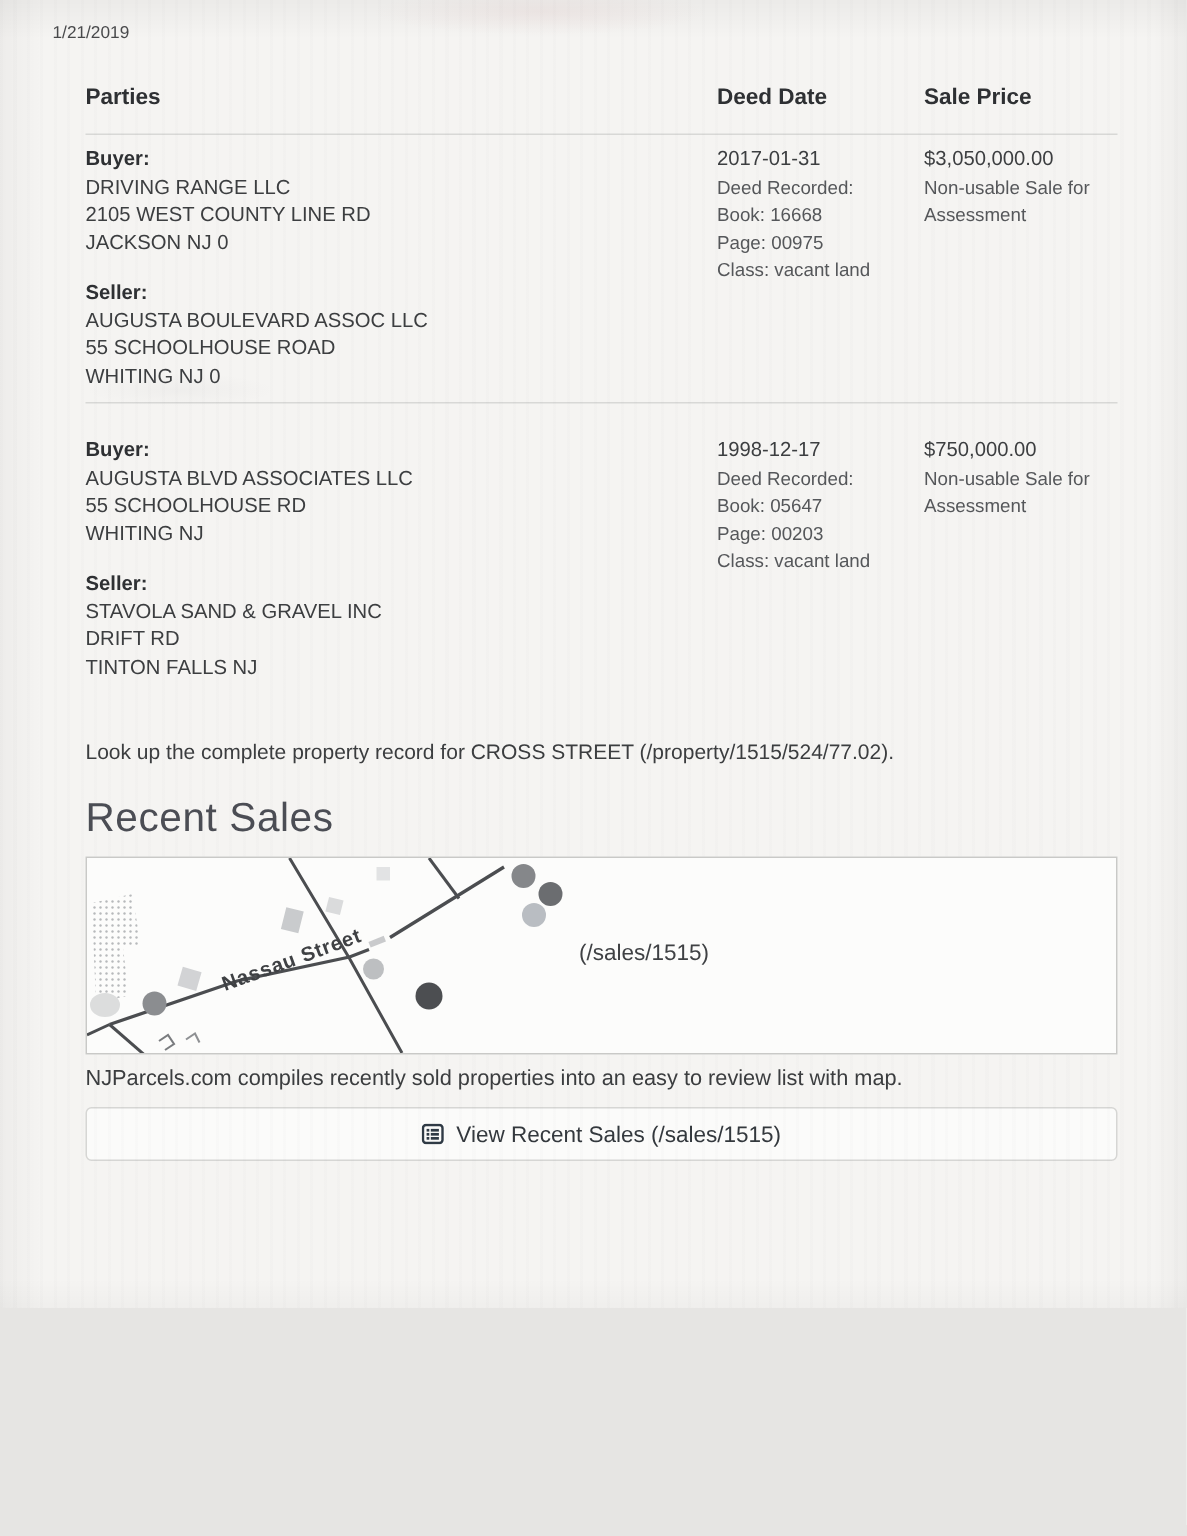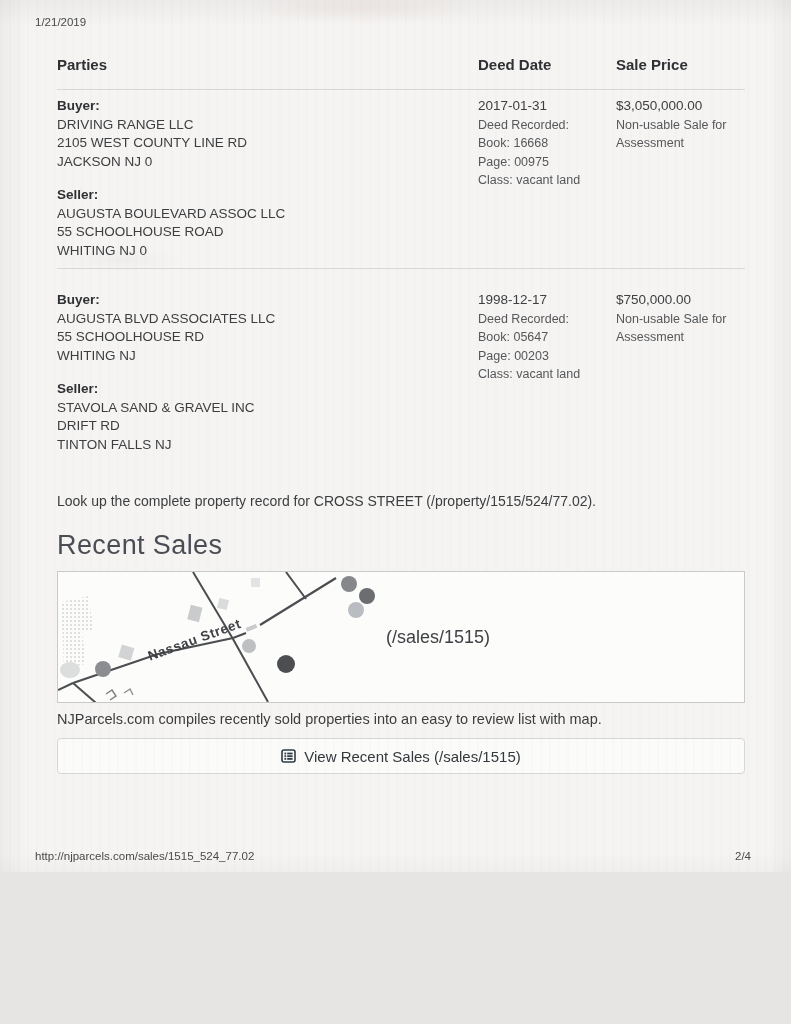--- a/index.html
+++ b/index.html
@@ -36,21 +36,21 @@
   .party-group:last-child {margin-bottom:0;}
   .party-label {font-weight:bold; color:#2e3033;}
   .deed-date, .sale-price {line-height:18.5px; color:#3c3e40;}
   .deed-detail, .sale-note {font-size:12.5px; line-height:18.5px; color:#55575a;}
   .sale-note {max-width:122px;}
 
   .lookup {margin:30px 0 0; font-size:14px; line-height:18px; color:#3b3d3f;}
   .recent-heading {margin:20px 0 10px; font-size:27px; letter-spacing:0.4px; color:#4b4d54; font-weight:normal;}
 
   .map-panel {position:relative; height:130px; border:1px solid #c9c9c7; background:#fcfcfb;}
-  .map-link {position:absolute; left:328px; top:55px; font-size:18px; color:#3f4144;}
+  .map-link {position:absolute; left:328px; top:55px; font-size:15px; color:#3f4144;}
 
   .map-desc {margin:8px 0 0; font-size:14.5px; color:#3b3d3f;}
 
   .recent-button {
     margin-top:11px; height:36px; box-sizing:border-box; width:100%;
     display:flex; align-items:center; justify-content:center; gap:8px;
     background:#fbfbfa; border:1px solid #d6d6d4; border-radius:4px;
     font-family:inherit; font-size:15px; color:#33383d; cursor:pointer;
   }
 
@@ -184,17 +184,13 @@
         <rect x="3.4" y="6.3" width="1.8" height="1.8" fill="#2f3a45"></rect>
         <rect x="6.2" y="6.3" width="5.4" height="1.8" fill="#2f3a45"></rect>
         <rect x="3.4" y="9" width="1.8" height="1.8" fill="#2f3a45"></rect>
         <rect x="6.2" y="9" width="5.4" height="1.8" fill="#2f3a45"></rect>
       </svg>
       <span>View Recent Sales (/sales/1515)</span>
     </button>
 
   </div>
 
-  <div class="print-footer">
-    <span>http://njparcels.com/sales/1515_524_77.02</span>
-    <span>2/4</span>
-  </div>
 </div>
 
 </body></html>

